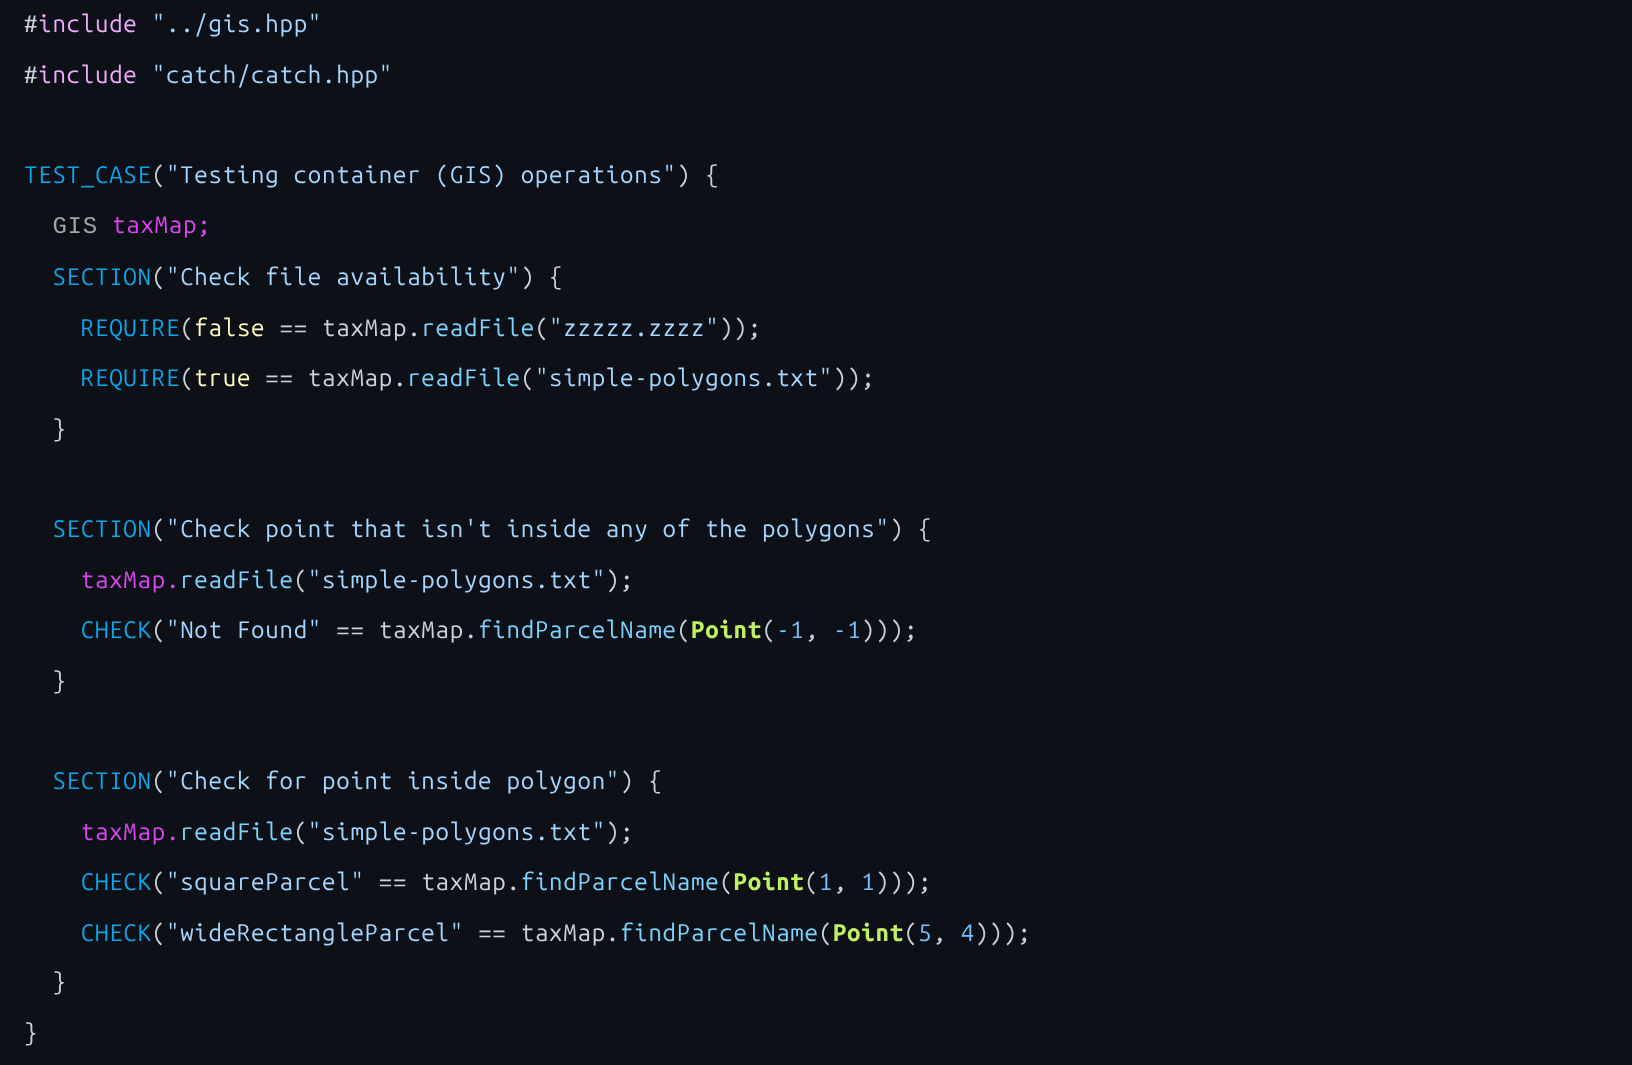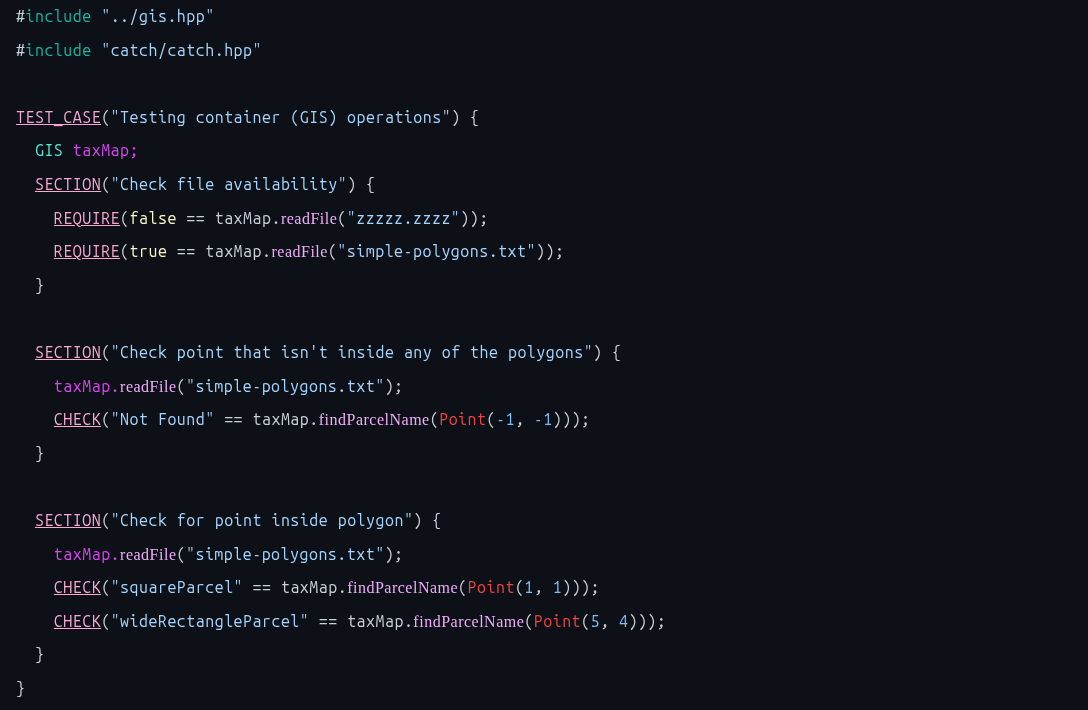--- a/index.html
+++ b/index.html
@@ -17,27 +17,27 @@
       width: 1088px;
       height: 710px;
       overflow: hidden;
       letter-spacing: 0.5px;
     }
     pre {
       font-family: inherit;
       white-space: pre;
     }
     .preprocessor { color: #c9d1d9; }
-    .keyword-include { color: #14b8a6; }
+    .keyword-include { color: #f0abfc; }
     .string { color: #a5d6ff; }
-    .macro { color: #f9a8d4; text-decoration: underline; }
-    .type { color: #5eead4; }
+    .macro { color: #0ea5e9; }
+    .type { color: #a3a3a3; font-family: Liberation Mono, monospace; }
     .identifier { color: #d946ef; }
-    .method { color: #f0abfc; font-family: Liberation Serif, serif; }
+    .method { color: #7dd3fc; }
     .keyword { color: #fef9c3; }
     .number { color: #79c0ff; }
     .punct { color: #c9d1d9; }
-    .classname { color: #ef4444; }
+    .classname { color: #bef264; font-weight: bold; }
   </style>
 </head>
 <body>
 
 <pre id="code-container"><div><span class="preprocessor">#</span><span class="keyword-include">include</span><span class="preprocessor"> </span><span class="string">"../gis.hpp"</span></div><div><span class="preprocessor">#</span><span class="keyword-include">include</span><span class="preprocessor"> </span><span class="string">"catch/catch.hpp"</span></div><div>&nbsp;</div><div><span class="macro">TEST_CASE</span><span class="punct">(</span><span class="string">"Testing container (GIS) operations"</span><span class="punct">) {</span></div><div><span class="punct">  </span><span class="type">GIS</span><span class="identifier"> taxMap;</span></div><div><span class="punct">  </span><span class="macro">SECTION</span><span class="punct">(</span><span class="string">"Check file availability"</span><span class="punct">) {</span></div><div><span class="punct">    </span><span class="macro">REQUIRE</span><span class="punct">(</span><span class="keyword">false</span><span class="punct"> == taxMap.</span><span class="method">readFile</span><span class="punct">(</span><span class="string">"zzzzz.zzzz"</span><span class="punct">));</span></div><div><span class="punct">    </span><span class="macro">REQUIRE</span><span class="punct">(</span><span class="keyword">true</span><span class="punct"> == taxMap.</span><span class="method">readFile</span><span class="punct">(</span><span class="string">"simple-polygons.txt"</span><span class="punct">));</span></div><div><span class="punct">  }</span></div><div>&nbsp;</div><div><span class="punct">  </span><span class="macro">SECTION</span><span class="punct">(</span><span class="string">"Check point that isn't inside any of the polygons"</span><span class="punct">) {</span></div><div><span class="punct">    </span><span class="identifier">taxMap.</span><span class="method">readFile</span><span class="punct">(</span><span class="string">"simple-polygons.txt"</span><span class="punct">);</span></div><div><span class="punct">    </span><span class="macro">CHECK</span><span class="punct">(</span><span class="string">"Not Found"</span><span class="punct"> == taxMap.</span><span class="method">findParcelName</span><span class="punct">(</span><span class="classname">Point</span><span class="punct">(</span><span class="number">-1</span><span class="punct">, </span><span class="number">-1</span><span class="punct">)));</span></div><div><span class="punct">  }</span></div><div>&nbsp;</div><div><span class="punct">  </span><span class="macro">SECTION</span><span class="punct">(</span><span class="string">"Check for point inside polygon"</span><span class="punct">) {</span></div><div><span class="punct">    </span><span class="identifier">taxMap.</span><span class="method">readFile</span><span class="punct">(</span><span class="string">"simple-polygons.txt"</span><span class="punct">);</span></div><div><span class="punct">    </span><span class="macro">CHECK</span><span class="punct">(</span><span class="string">"squareParcel"</span><span class="punct"> == taxMap.</span><span class="method">findParcelName</span><span class="punct">(</span><span class="classname">Point</span><span class="punct">(</span><span class="number">1</span><span class="punct">, </span><span class="number">1</span><span class="punct">)));</span></div><div><span class="punct">    </span><span class="macro">CHECK</span><span class="punct">(</span><span class="string">"wideRectangleParcel"</span><span class="punct"> == taxMap.</span><span class="method">findParcelName</span><span class="punct">(</span><span class="classname">Point</span><span class="punct">(</span><span class="number">5</span><span class="punct">, </span><span class="number">4</span><span class="punct">)));</span></div><div><span class="punct">  }</span></div><div><span class="punct">}</span></div></pre>
 
 </body></html>

